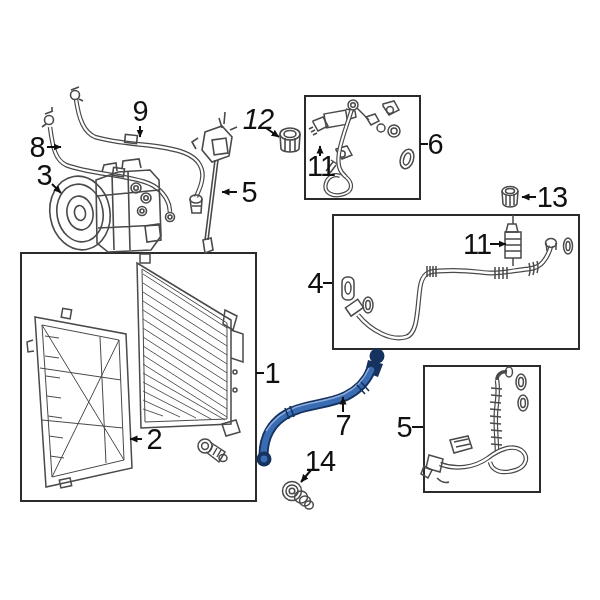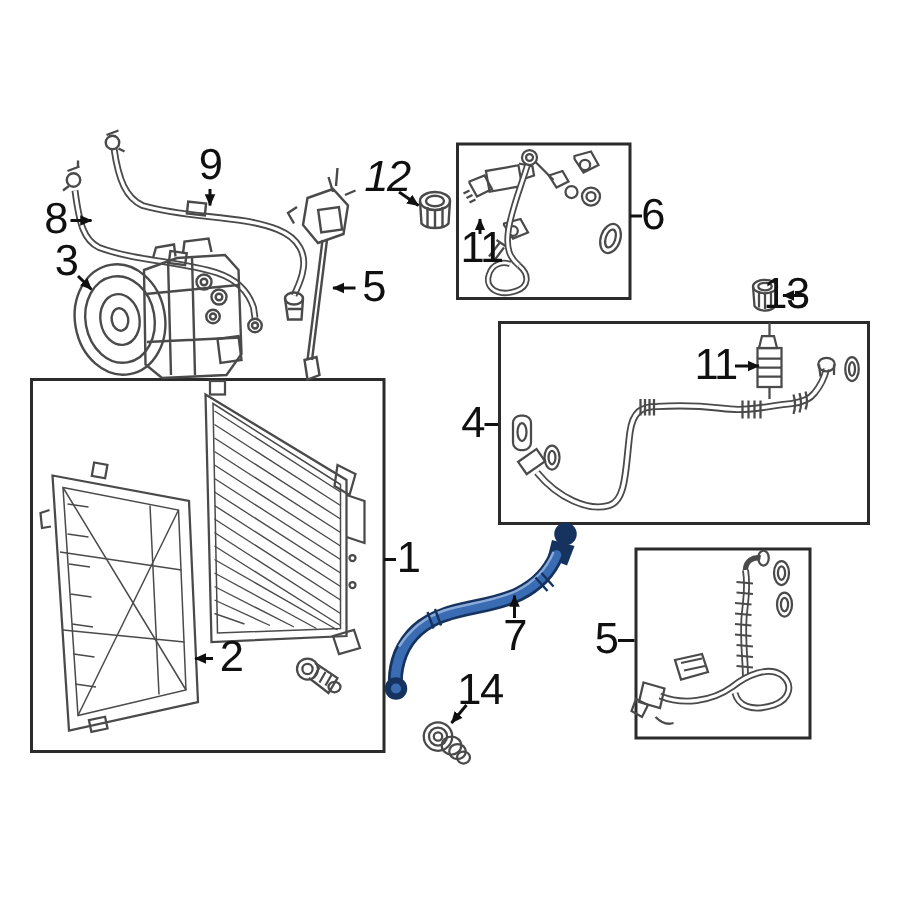--- a/index.html
+++ b/index.html
@@ -9,21 +9,21 @@
   .callout{position:absolute;transform:translate(-50%,-50%);font-size:29px;line-height:1;
            color:#101010;font-weight:400;letter-spacing:-1px;cursor:pointer;user-select:none;}
   
   .c9  {left:140px;top:111px;}
   .c12 {left:258px;top:119px;font-style:italic;}
   .c8  {left:37px; top:147px;}
   .c6  {left:435px;top:144px;}
   .c11a{left:321px;top:166px;}
   .c3  {left:44px; top:175px;}
   .c10 {left:249px;top:192px;}
-  .c13 {left:524px;top:197px;}
+  .c13 {left:552px;top:197px;}
   .c11b{left:477px;top:244px;}
   .c4  {left:315px;top:283px;}
   .c1  {left:272px;top:373px;}
   .c7  {left:343px;top:425px;}
   .c5  {left:404px;top:427px;}
   .c2  {left:154px;top:439px;}
   .c14 {left:320px;top:461px;text-align:right;}
 </style>
 </head>
 <body>

